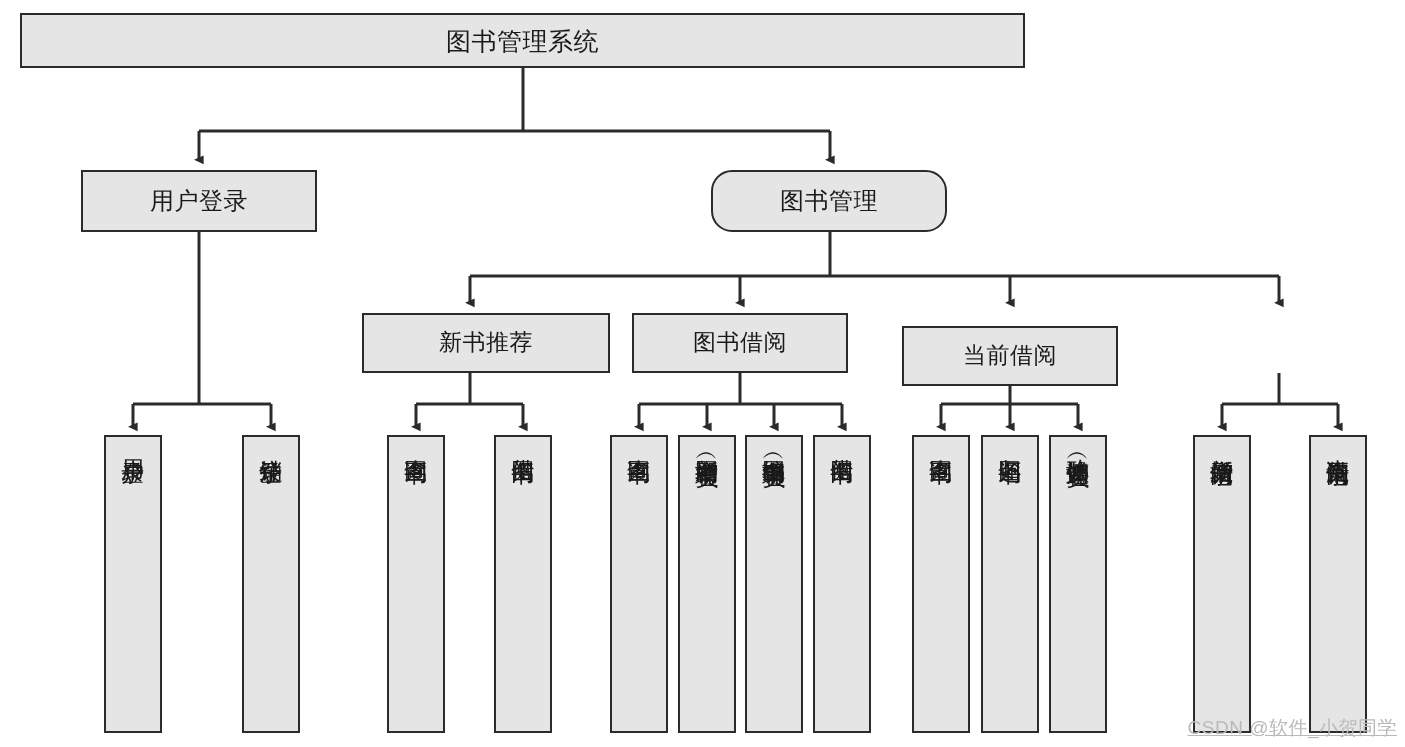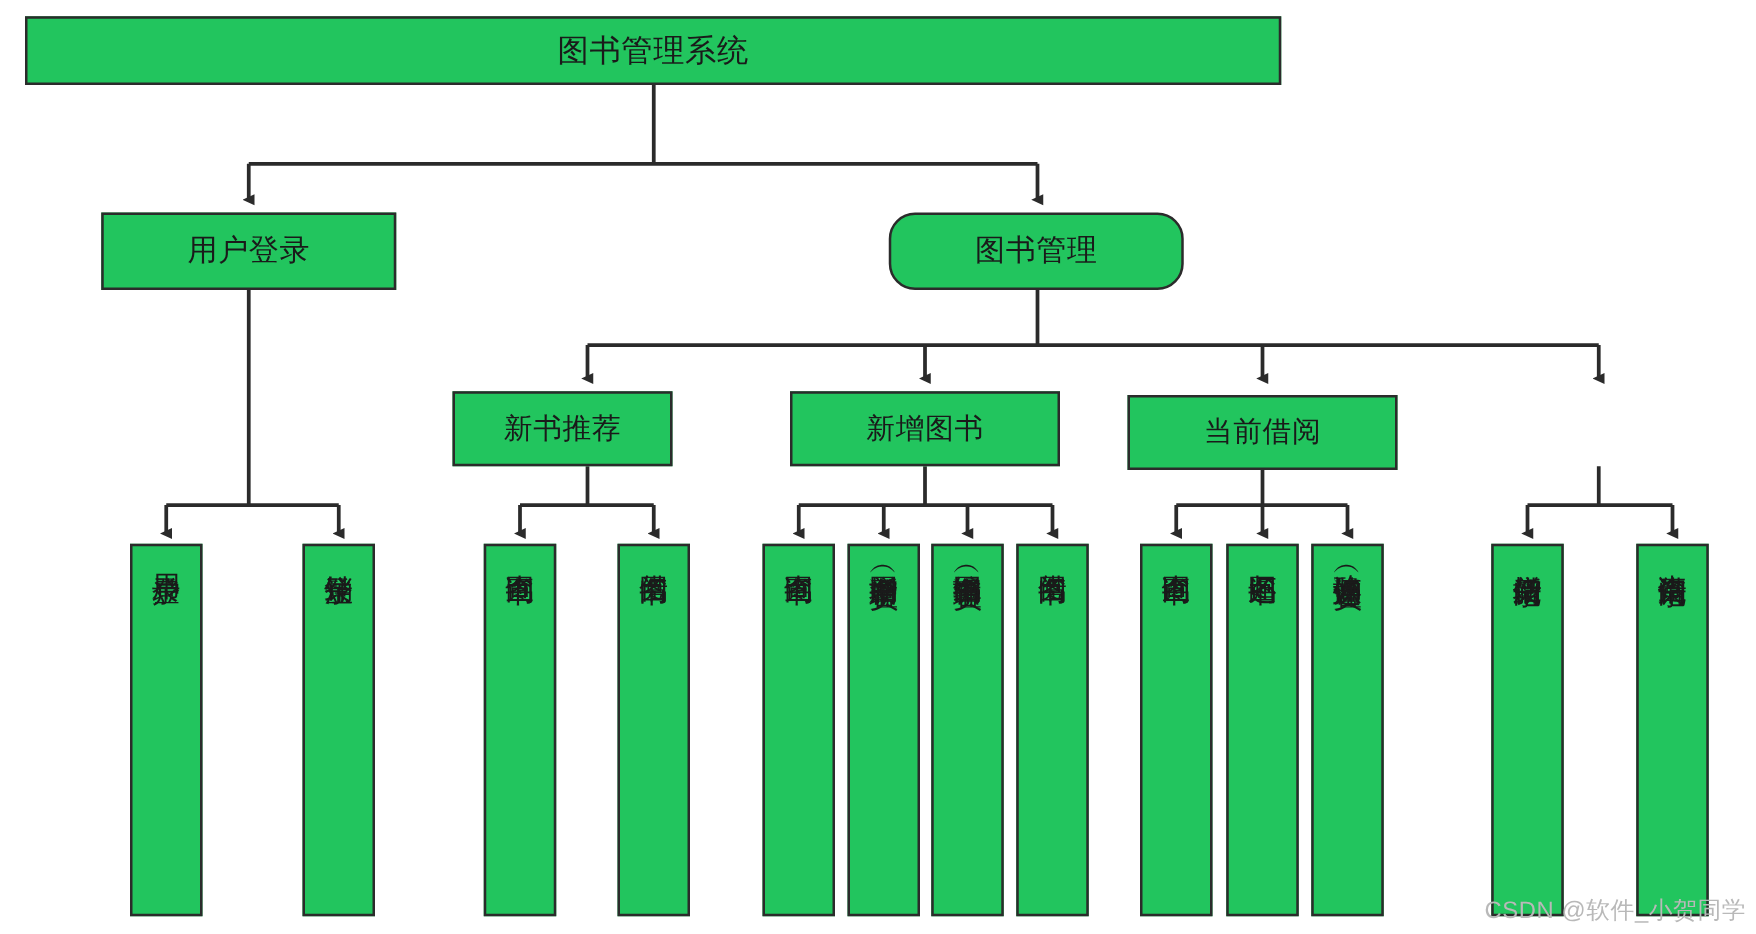--- a/index.html
+++ b/index.html
@@ -21,21 +21,21 @@
     position: absolute;
     left: 0;
     top: 0;
     width: 1405px;
     height: 747px;
     pointer-events: none;
   }
   .node {
     position: absolute;
     box-sizing: border-box;
-    background: #22c55e;
+    background: #e5e5e5;
     border: 2px solid #2b2b2b;
     display: flex;
     align-items: center;
     justify-content: center;
     color: #1a1a1a;
     z-index: 2;
   }
   .node-label {
     display: block;
     text-align: center;
@@ -59,20 +59,21 @@
   }
   #watermark {
     position: absolute;
     right: 8px;
     bottom: 6px;
     font-size: 19px;
     color: #b9b9b9;
     letter-spacing: 0.5px;
     white-space: nowrap;
     z-index: 3;
+    text-decoration: underline;
   }
 </style>
 </head>
 <body>
 
 <div id="canvas">
 
   <svg id="edges" viewBox="0 0 1405 747" xmlns="http://www.w3.org/2000/svg">
     <defs>
       <marker id="arrow" markerWidth="10" markerHeight="10" refX="5.2" refY="5" orient="auto" markerUnits="userSpaceOnUse">
@@ -128,29 +129,29 @@
   </div>
 
   <div class="node level-1" style="left:81px; top:170px; width:236px; height:62px;">
     <span class="node-label">用户登录</span>
   </div>
 
   <div class="node level-1" style="left:711px; top:170px; width:236px; height:62px;border-radius:21px;">
     <span class="node-label">图书管理</span>
   </div>
 
-  <div class="node level-2" style="left:362px; top:313px; width:176px; height:60px;">
+  <div class="node level-2" style="left:362px; top:313px; width:248px; height:60px;">
     <span class="node-label">新书推荐</span>
   </div>
 
   <div class="node level-2" style="left:632px; top:313px; width:216px; height:60px;">
-    <span class="node-label">新增图书</span>
-  </div>
-
-  <div class="node level-2" style="left:902px; top:316px; width:216px; height:60px;">
+    <span class="node-label">图书借阅</span>
+  </div>
+
+  <div class="node level-2" style="left:902px; top:326px; width:216px; height:60px;">
     <span class="node-label">当前借阅</span>
   </div>
 
 
   <div class="node leaf" style="left:104px; top:435px; width:58px; height:298px;">
     <span class="node-label">用户登录</span>
   </div>
 
   <div class="node leaf" style="left:242px; top:435px; width:58px; height:298px;">
     <span class="node-label">注销登录</span>

